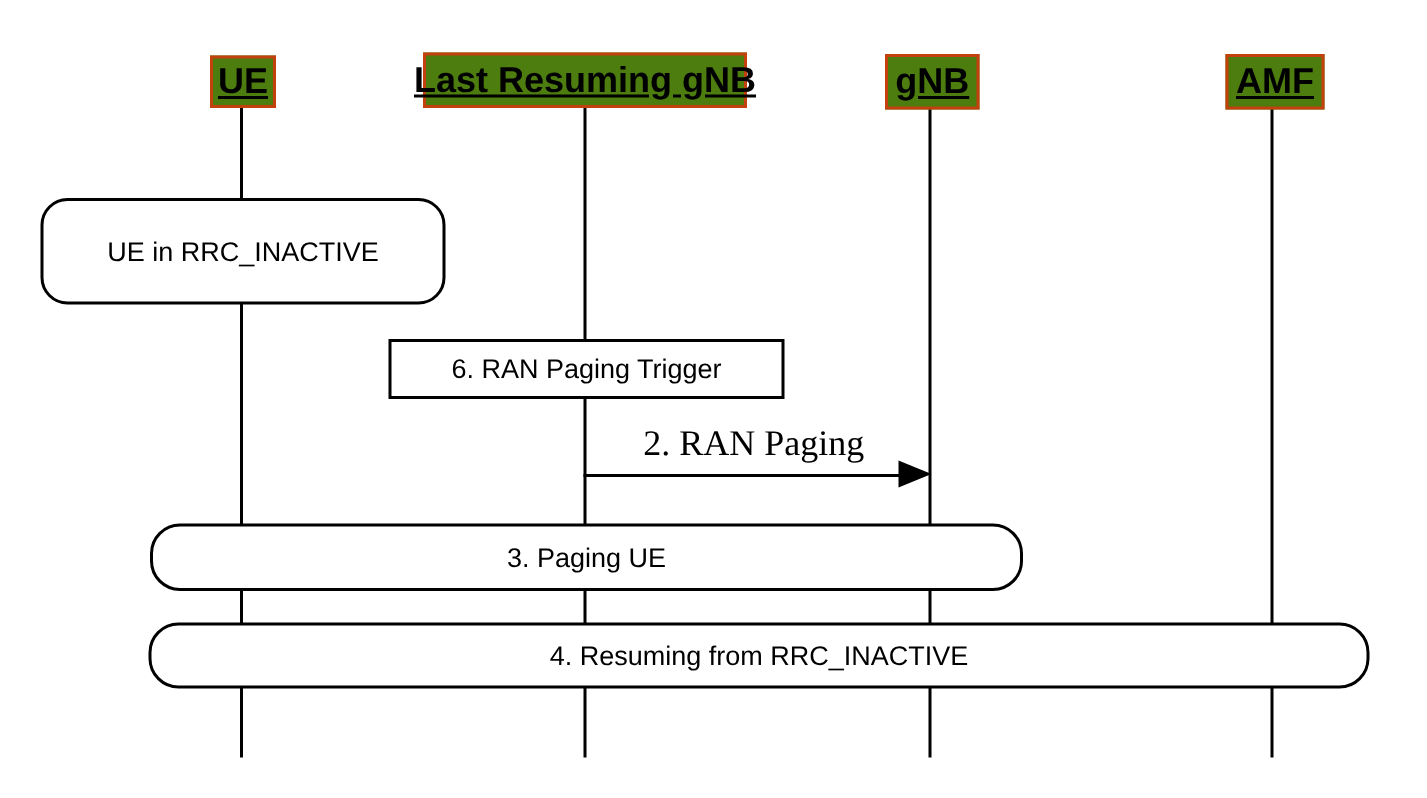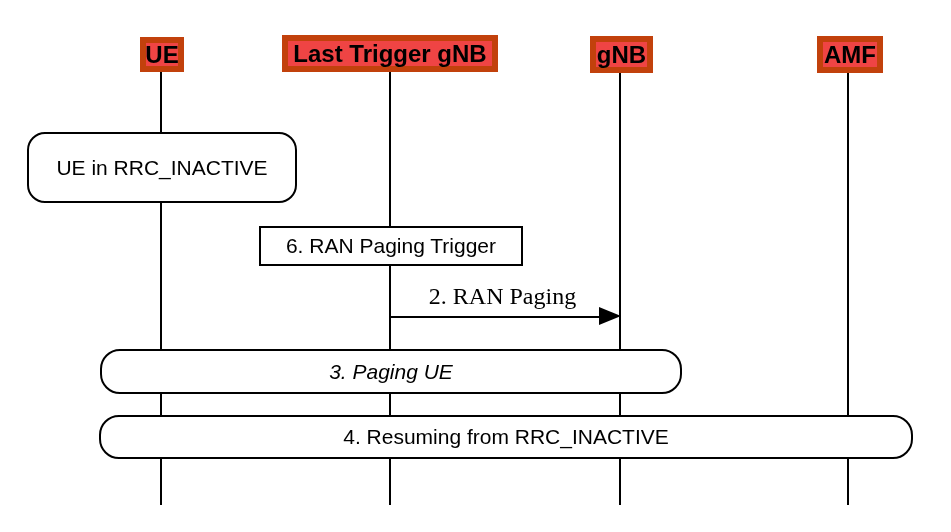--- a/index.html
+++ b/index.html
@@ -27,57 +27,58 @@
   }
   .lifeline-ue   { left: 160px; }
   .lifeline-lsgnb{ left: 389px; }
   .lifeline-gnb  { left: 619px; }
   .lifeline-amf  { left: 847px; }
 
   
   .actor {
     position: absolute;
     box-sizing: border-box;
-    border: 6px solid #c2410c;
-    background: #ef4444;
+    border: 2px solid #c2410c;
+    background: #4d7c0f;
     display: flex;
     align-items: center;
     justify-content: center;
     font-weight: bold;
     font-size: 24px;
     line-height: 1;
     z-index: 2;
     white-space: nowrap;
+    text-decoration: underline;
   }
   .actor-ue    { left: 140px; top: 37px; width: 44px;  height: 35px; }
   .actor-lsgnb { left: 282px; top: 35px; width: 216px; height: 37px; }
   .actor-gnb   { left: 590px; top: 36px; width: 63px;  height: 37px; }
   .actor-amf   { left: 817px; top: 36px; width: 66px;  height: 37px; justify-content: center; }
 
   
   .procbox {
     position: absolute;
     box-sizing: border-box;
     border: 2px solid #000000;
     background: #ffffff;
     display: flex;
     flex-direction: column;
     align-items: center;
     justify-content: center;
-    font-size: 21px;
+    font-size: 18px;
     line-height: 26px;
     text-align: center;
     z-index: 2;
     white-space: nowrap;
   }
   .rounded { border-radius: 20px; }
 
   .state-note { left: 27px;  top: 132px; width: 270px; height: 71px; border-radius: 18px; }
   .step1-box  { left: 259px; top: 226px; width: 264px; height: 40px; }
-  .step3-box  { left: 100px; top: 349px; width: 582px; height: 45px; font-style: italic; }
+  .step3-box  { left: 100px; top: 349px; width: 582px; height: 45px; }
   .step4-box  { left: 99px;  top: 415px; width: 814px; height: 44px; }
 
   
   .msg-line {
     position: absolute;
     left: 389px;
     top: 316px;
     width: 212px;
     height: 2px;
     background: #000000;
@@ -114,21 +115,21 @@
 
   <div class="lifeline lifeline-ue"></div>
   <div class="lifeline lifeline-lsgnb"></div>
   <div class="lifeline lifeline-gnb"></div>
   <div class="lifeline lifeline-amf"></div>
 
   <div class="actor actor-ue">
     <span>UE</span>
   </div>
   <div class="actor actor-lsgnb">
-    <span>Last Trigger gNB</span>
+    <span>Last Resuming gNB</span>
   </div>
   <div class="actor actor-gnb">
     <span>gNB</span>
   </div>
   <div class="actor actor-amf">
     <span>AMF</span>
   </div>
 
   <div class="procbox state-note">
     <span>UE in RRC_INACTIVE</span>

